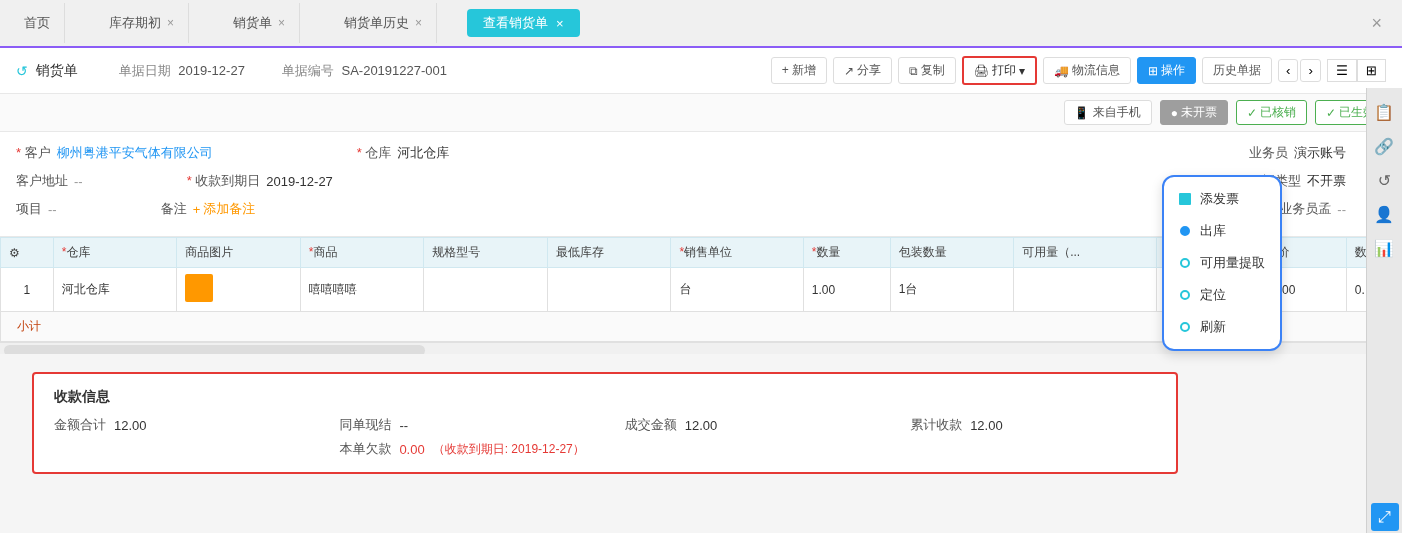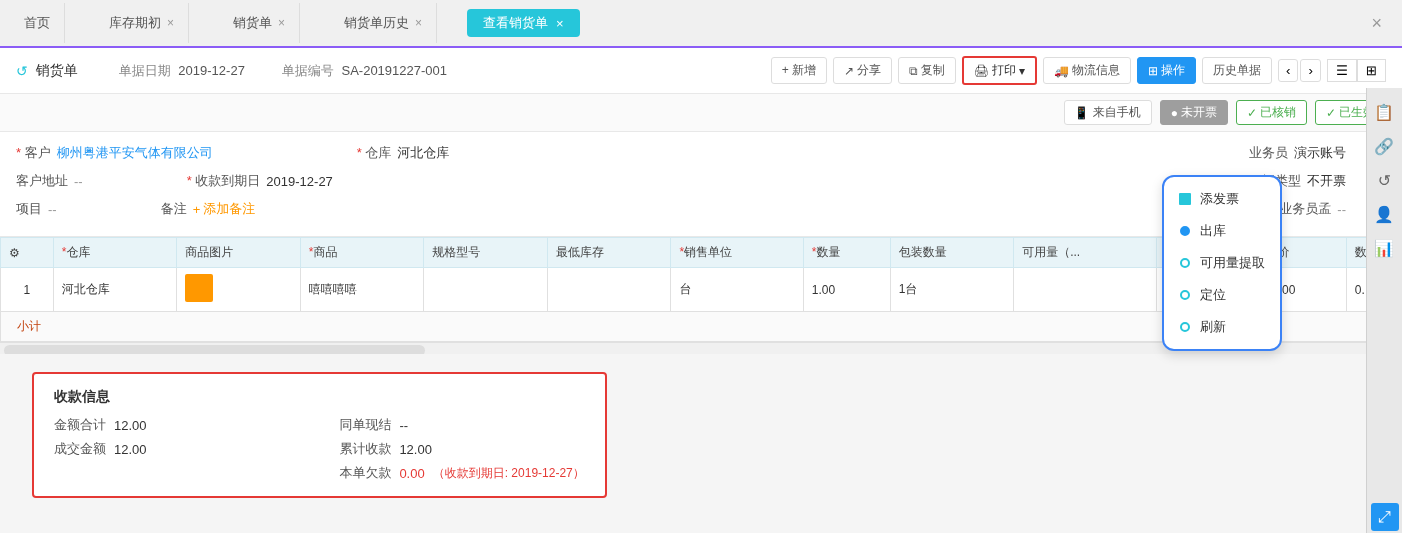--- a/index.html
+++ b/index.html
@@ -81,21 +81,21 @@
     .data-table tr.subtotal td { background: #fafafa; color: #888; }
     .gear-cell { text-align: center; }
     .product-img { width: 28px; height: 28px; background: #ff9800; display: inline-block; border-radius: 2px; }
 
     
     .payment-box {
       border: 2px solid #e53935; background: #fff; padding: 14px 20px;
       margin: 10px 16px; border-radius: 4px; display: inline-block; min-width: 500px;
     }
     .payment-title { font-size: 14px; font-weight: bold; margin-bottom: 10px; }
-    .payment-grid { display: grid; grid-template-columns: 1fr 1fr; gap: 6px 40px; }
+    .payment-grid { display: grid; grid-template-columns: 1fr 1fr 1fr 1fr; gap: 6px 40px; }
     .payment-row { display: flex; align-items: center; gap: 8px; }
     .payment-label { color: #555; white-space: nowrap; }
     .payment-value { color: #333; }
     .payment-value.red { color: #e53935; }
 
     
     .dropdown-menu {
       position: absolute; right: 120px; top: 127px; background: #fff;
       border: 2px solid #3b82f6; border-radius: 12px; box-shadow: 0 4px 12px rgba(0,0,0,0.15);
       z-index: 100; min-width: 120px; padding: 6px 0;

